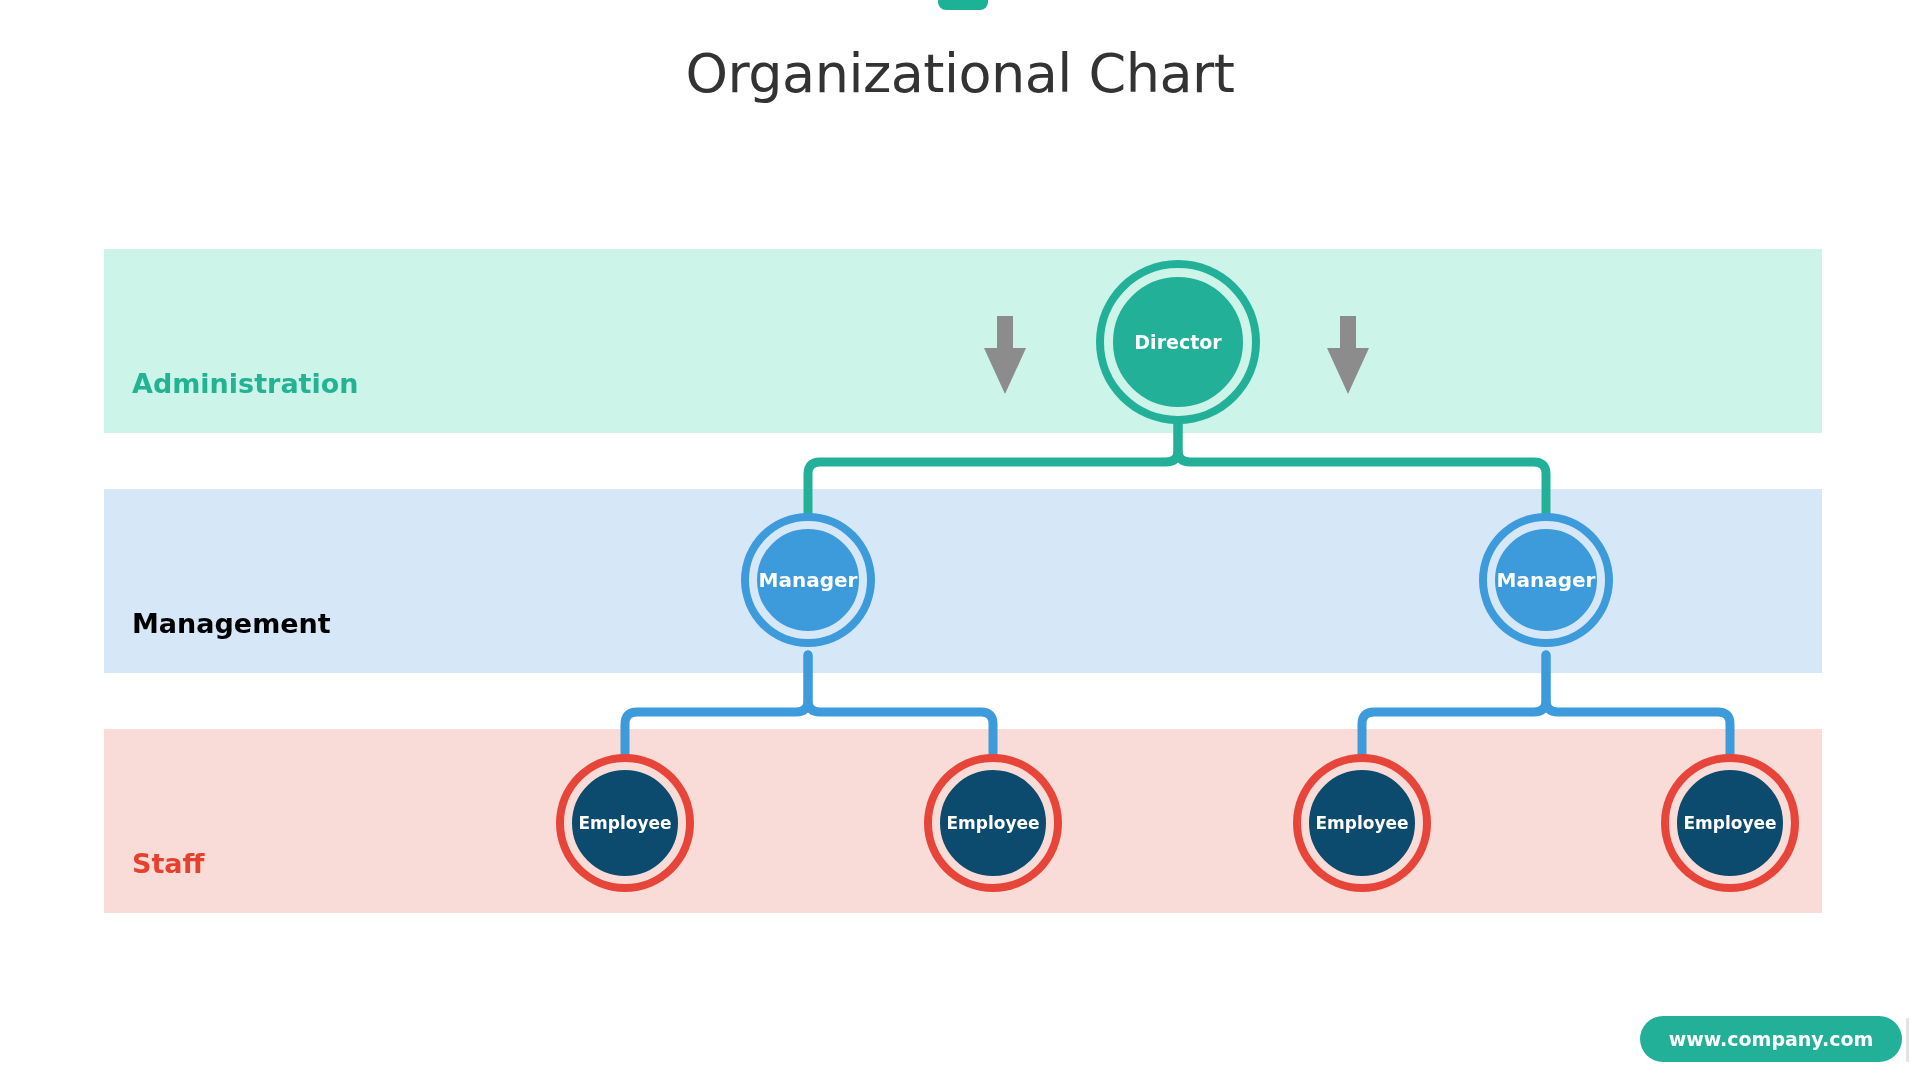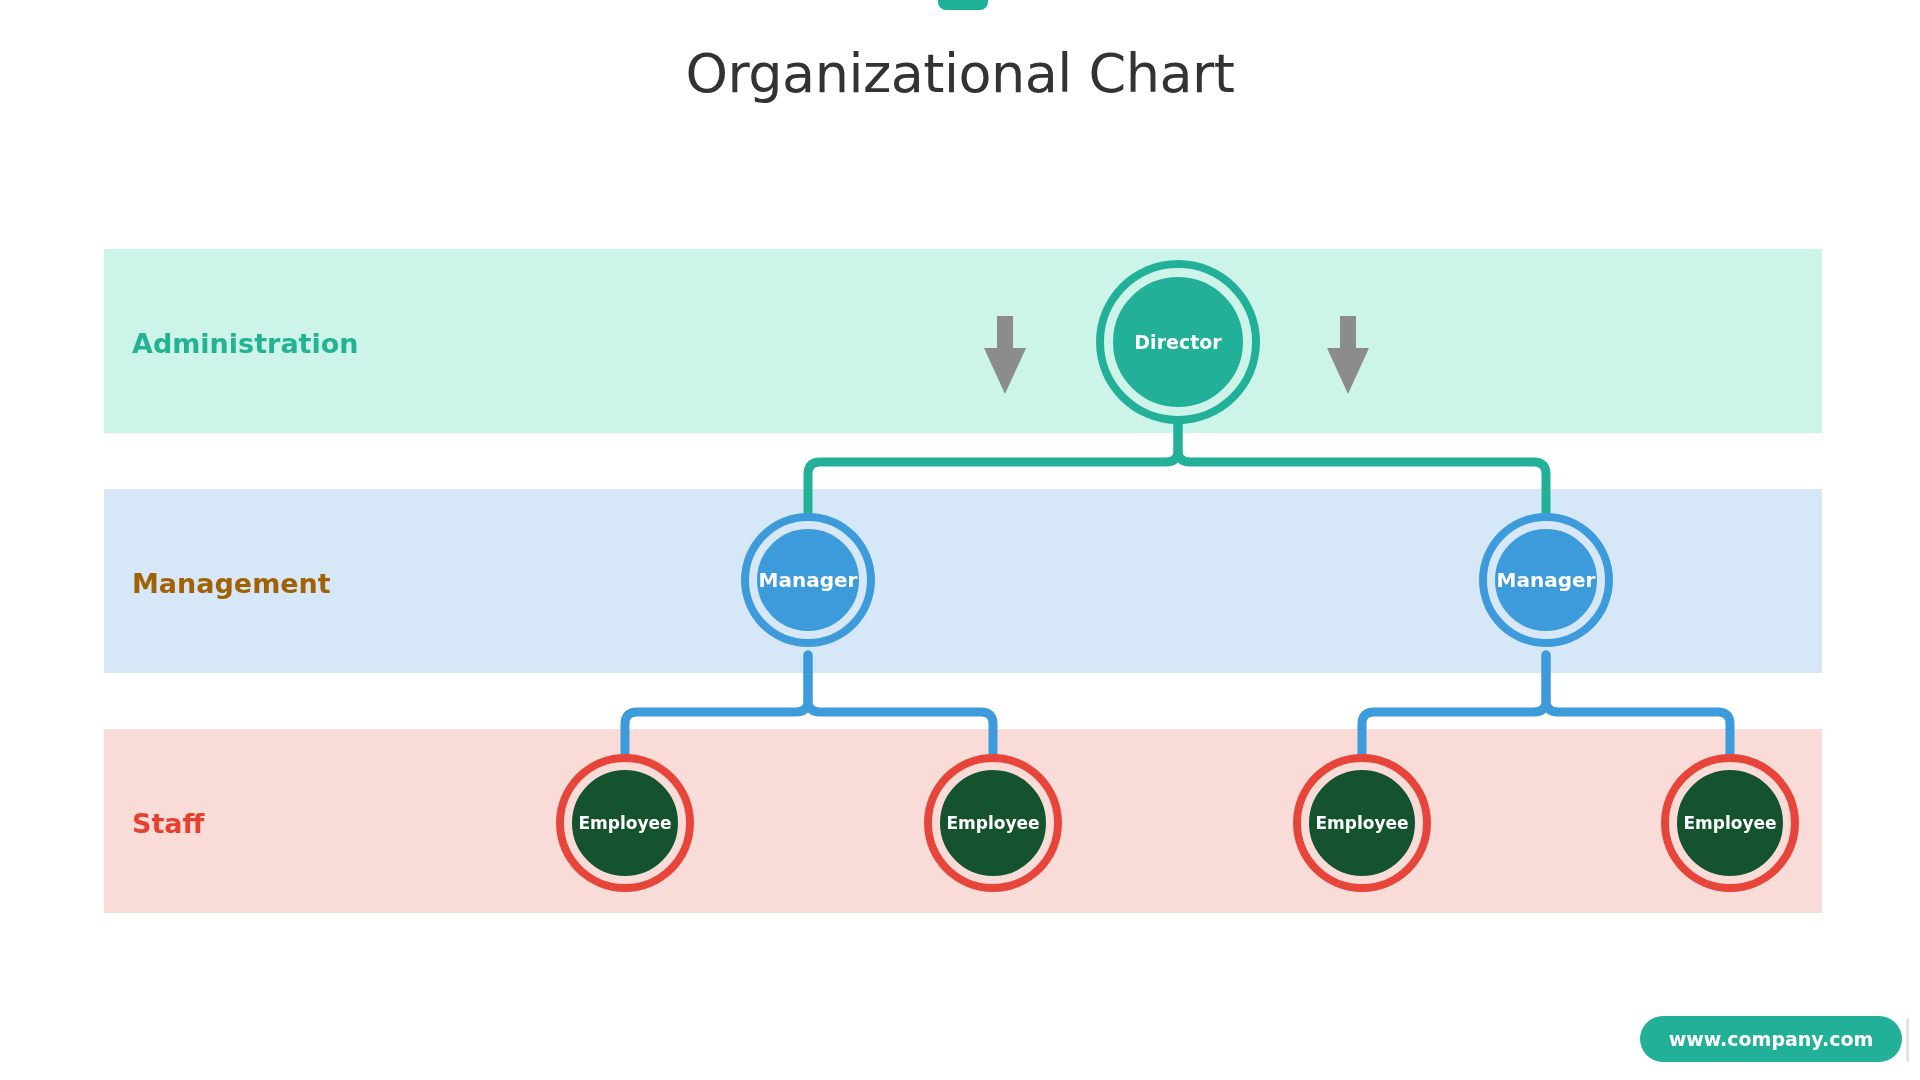--- a/index.html
+++ b/index.html
@@ -55,23 +55,24 @@
   .band-mgmt  { top: 489px; background: #D6E8F8; }
   .band-staff { top: 729px; background: #F9DCD7; }
 
   .band-label {
     position: absolute;
     left: 132px;
     font-size: 27px;
     font-weight: bold;
     letter-spacing: 0px;
     white-space: nowrap;
+    margin-top: 40px;
   }
   .label-admin { top: 328px; color: #23B394; }
-  .label-mgmt  { top: 568px; color: #a16207; text-align: center; }
+  .label-mgmt  { top: 568px; color: #000000; text-align: center; }
   .label-staff { top: 808px; color: #E8402F; }
 
   
   #links {
     position: absolute;
     left: 0;
     top: 0;
     width: 1920px;
     height: 1080px;
   }
@@ -109,21 +110,21 @@
     box-shadow: 0 0 0 8px #3D9BDC;
     font-size: 20px;
   }
   .mgr-1 { left: 749px; }
   .mgr-2 { left: 1487px; }
   
   .node-employee {
     width: 122px;
     height: 122px;
     top: 762px;
-    background: #14532d;
+    background: #0c4a6e;
     border: 8px solid #F9DCD7;
     box-shadow: 0 0 0 8px #E8453A;
     font-size: 17px;
   }
   .emp-1 { left: 564px; }
   .emp-2 { left: 932px; }
   .emp-3 { left: 1301px; }
   .emp-4 { left: 1669px; }
 
   

